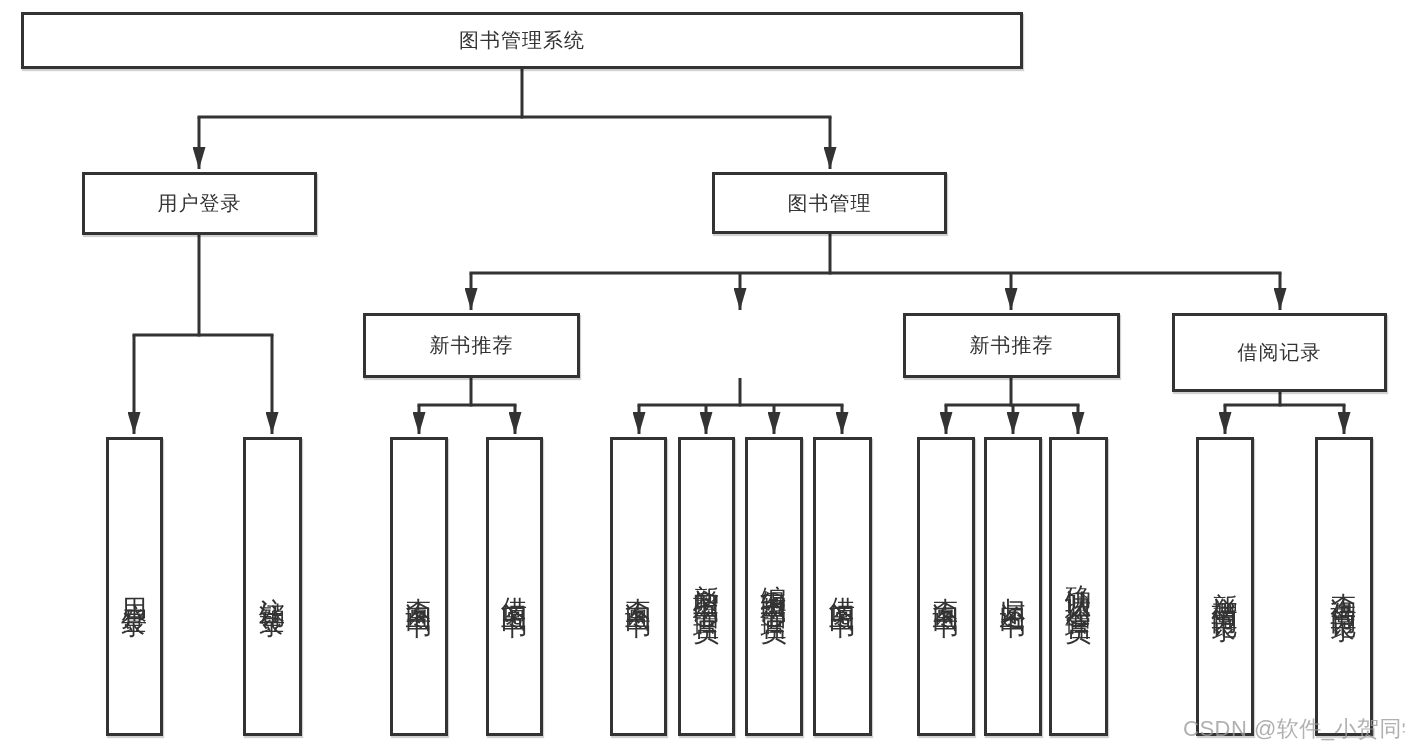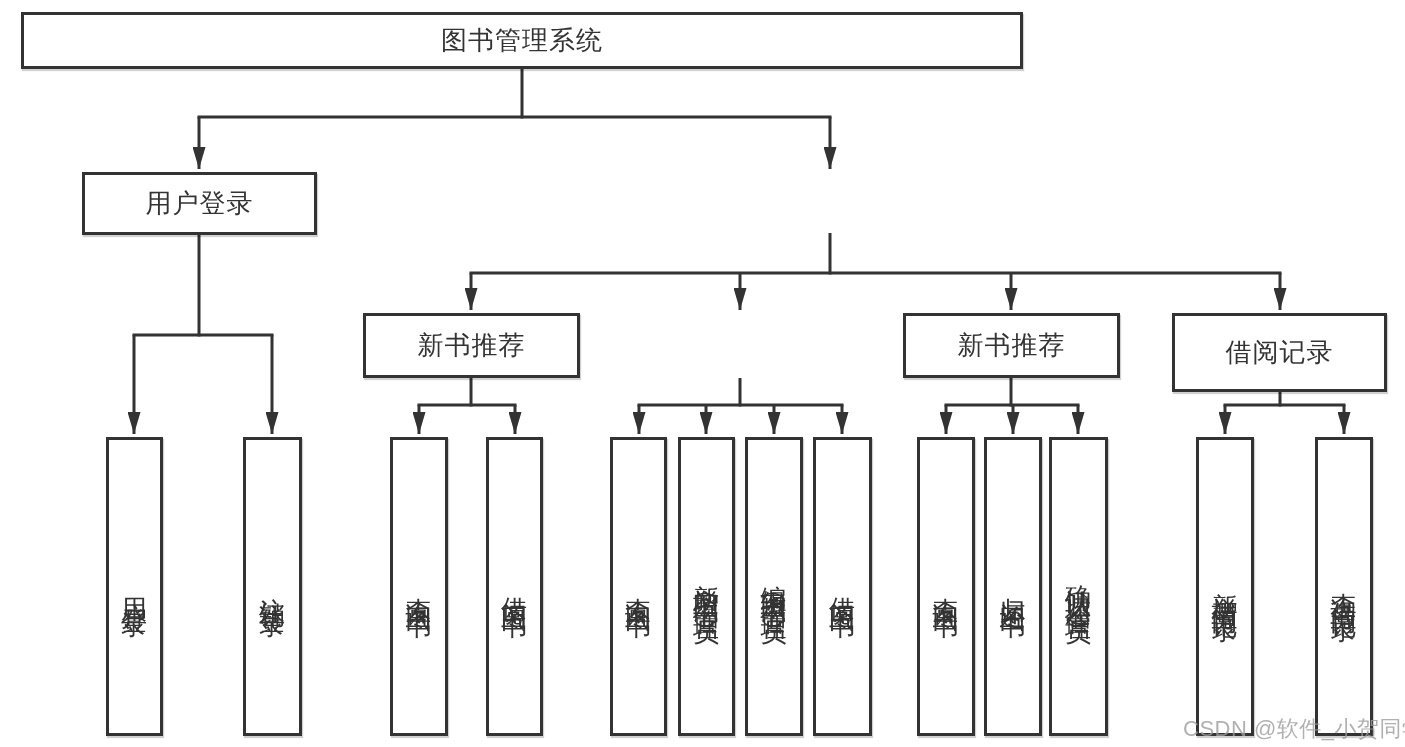--- a/index.html
+++ b/index.html
@@ -5,21 +5,21 @@
   html,body { margin:0; padding:0; background:#ffffff; }
   .canvas {
     position:relative; width:1405px; height:747px; background:#ffffff;
     font-family:"Liberation Sans", sans-serif; overflow:hidden;
   }
   svg.connectors { position:absolute; left:0; top:0; width:1405px; height:747px; }
   .hnode {
     position:absolute; box-sizing:border-box; background:#ffffff;
     border:3px solid #333333; color:#333333;
     display:flex; align-items:center; justify-content:center;
-    font-size:26px; letter-spacing:1px; white-space:nowrap;
+    font-size:20px; letter-spacing:1px; white-space:nowrap;
     box-shadow:1px 2px 1px rgba(0,0,0,0.18);
   }
   .vnode {
     position:absolute; box-sizing:border-box; background:#ffffff;
     border:3px solid #333333; color:#333333;
     display:flex; align-items:center; justify-content:center;
     top:437px; height:299px;
     box-shadow:1px 2px 1px rgba(0,0,0,0.18);
   }
   .vnode > span {
@@ -93,20 +93,23 @@
     </g>
   </svg>
 
   <div class="hnode" style="left:21px; top:12px; width:1002px; height:57px;">
     <span>图书管理系统</span>
   </div>
 
   <div class="hnode" style="left:82px; top:172px; width:235px; height:63px;">
     <span>用户登录</span>
   </div>
+  <div class="hnode" style="left:712px; top:172px; width:235px; height:62px;">
+    <span>图书管理</span>
+  </div>
 
   <div class="hnode" style="left:363px; top:313px; width:217px; height:65px;text-align:right;">
     <span>新书推荐</span>
   </div>
   <div class="hnode" style="left:903px; top:313px; width:217px; height:65px;">
     <span>新书推荐</span>
   </div>
   <div class="hnode" style="left:1172px; top:313px; width:215px; height:79px;">
     <span>借阅记录</span>
   </div>

